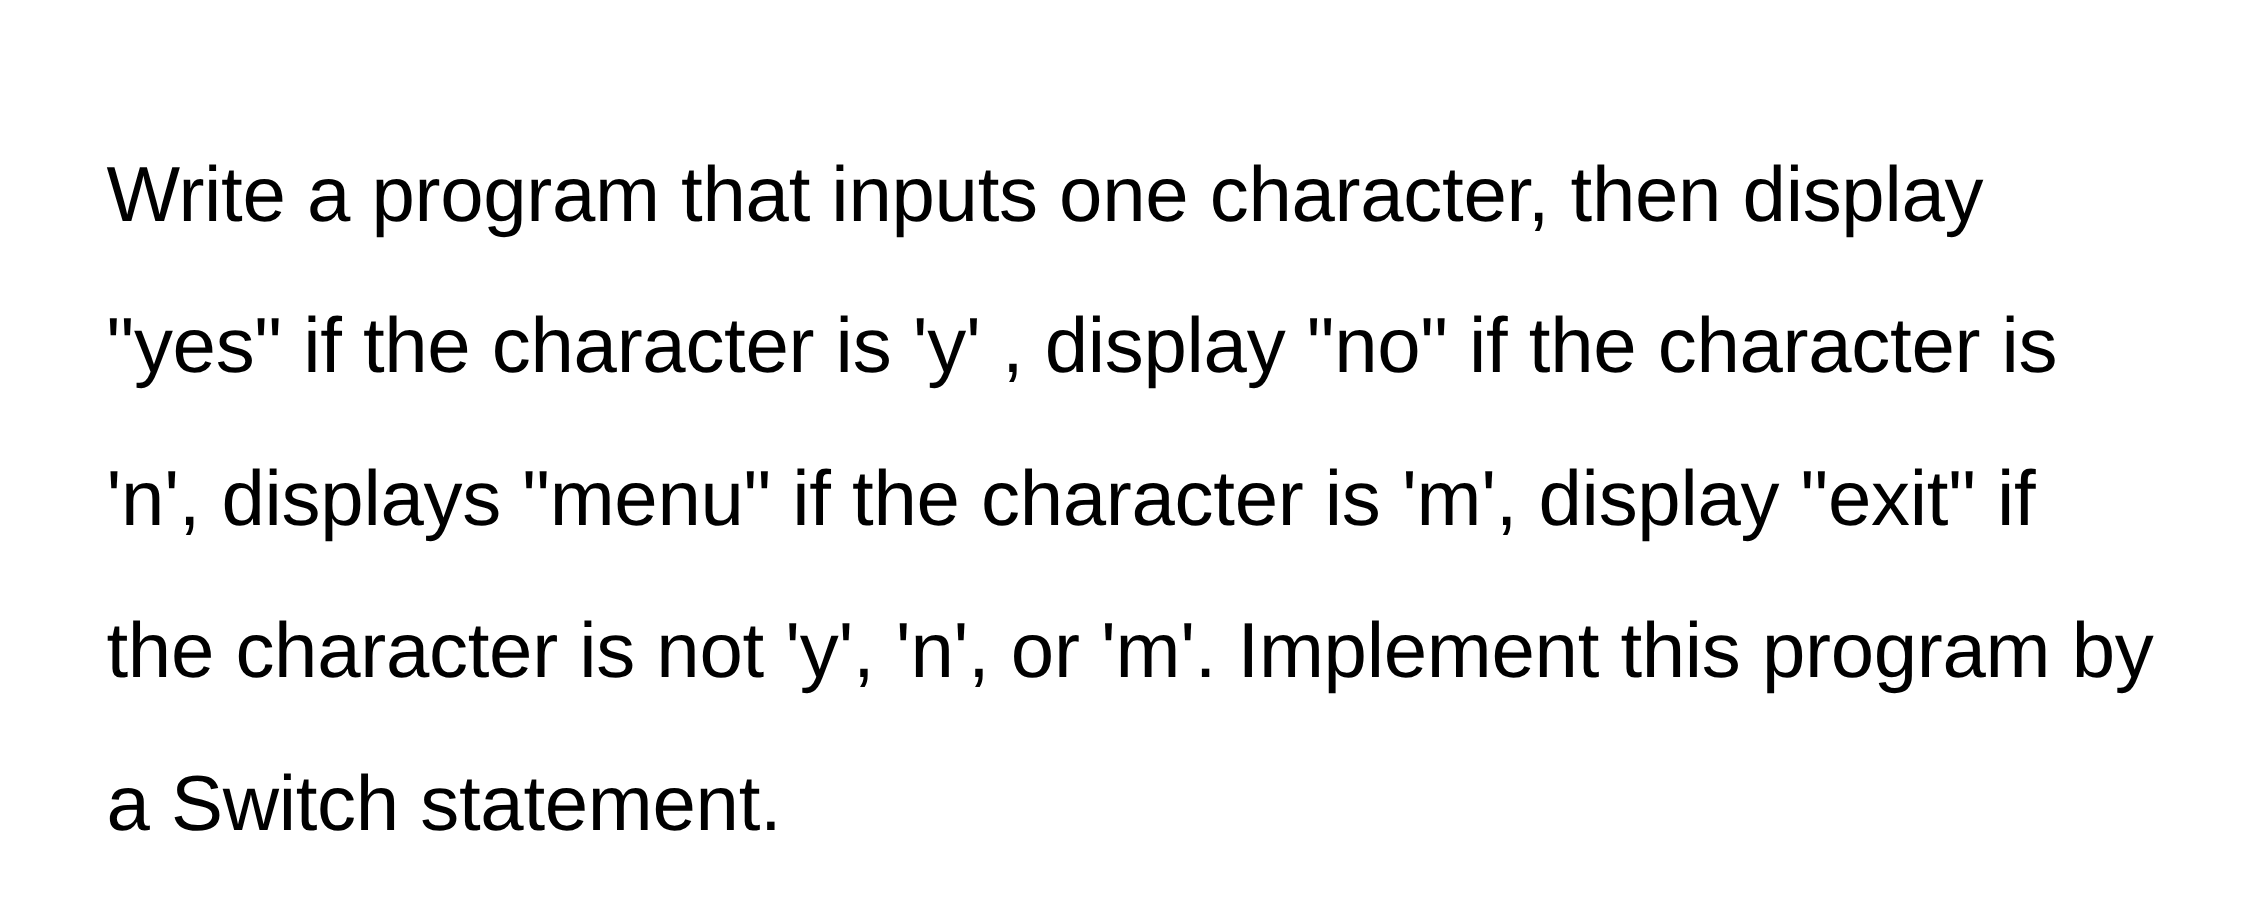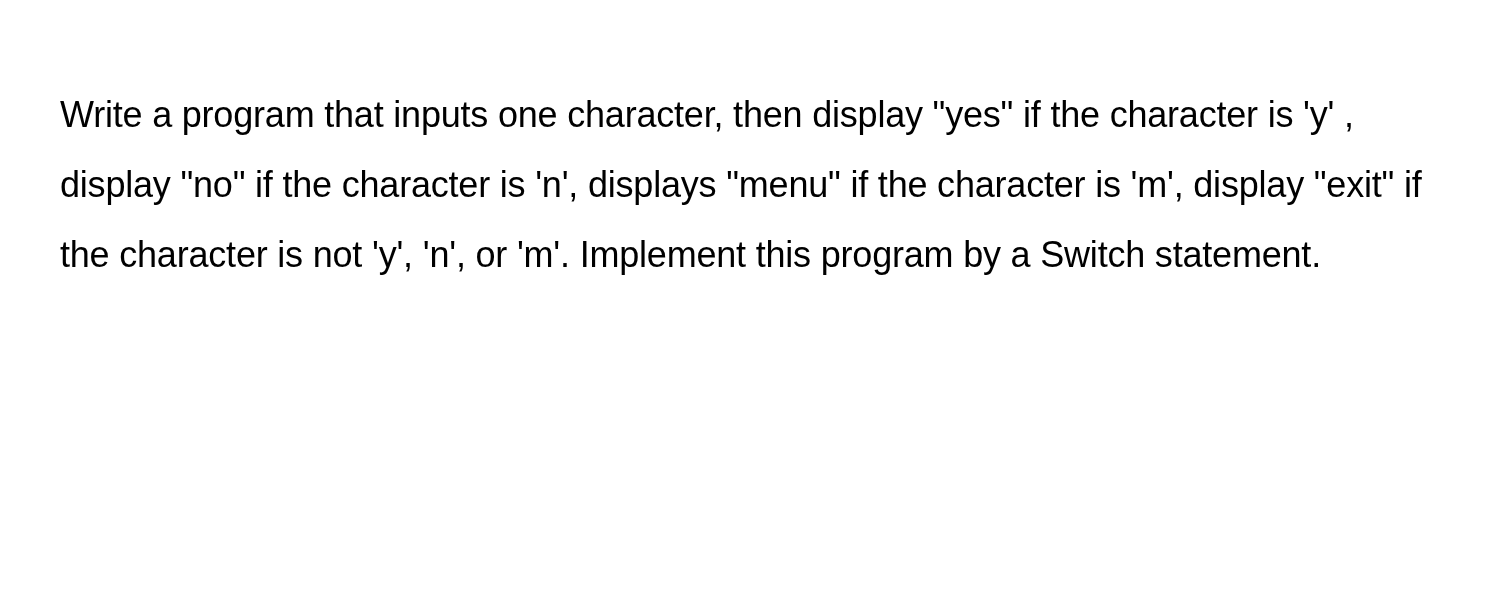--- a/index.html
+++ b/index.html
@@ -9,23 +9,24 @@
     }
     body {
       width: 1500px;
       height: 600px;
       background: #ffffff;
       font-family: -apple-system, BlinkMacSystemFont, "Segoe UI", Helvetica, Arial, sans-serif;
       padding: 80px 60px 60px 60px;
       overflow: hidden;
     }
     .problem-text {
-      font-size: 36px;
+      font-size: 52px;
       line-height: 1.95;
       color: #000000;
       font-weight: 400;
       letter-spacing: -0.2px;
+      margin-left: 11px;
     }
   </style>
 </head>
 <body>
 
 <div class="problem-text">Write a program that inputs one character, then display "yes" if the character is 'y' , display "no" if the character is 'n', displays "menu" if the character is 'm', display "exit" if the character is not 'y', 'n', or 'm'. Implement this program by a Switch statement.</div>
 
 </body></html>

